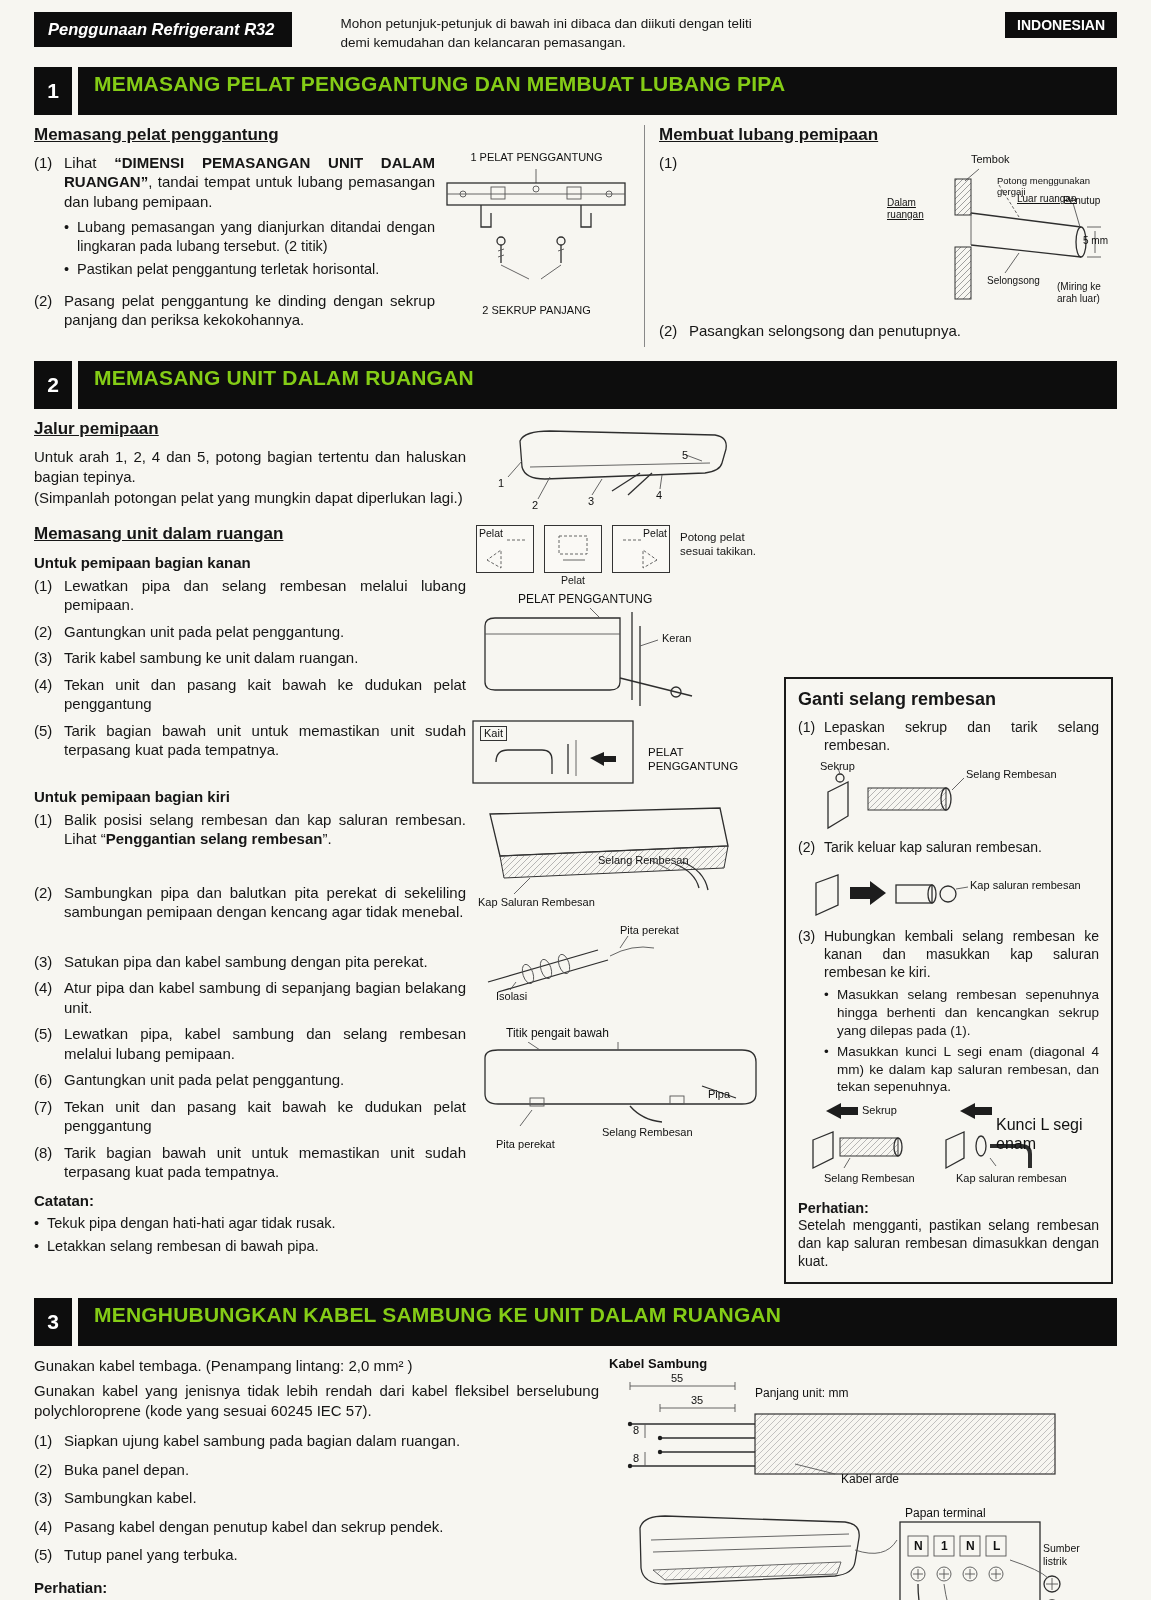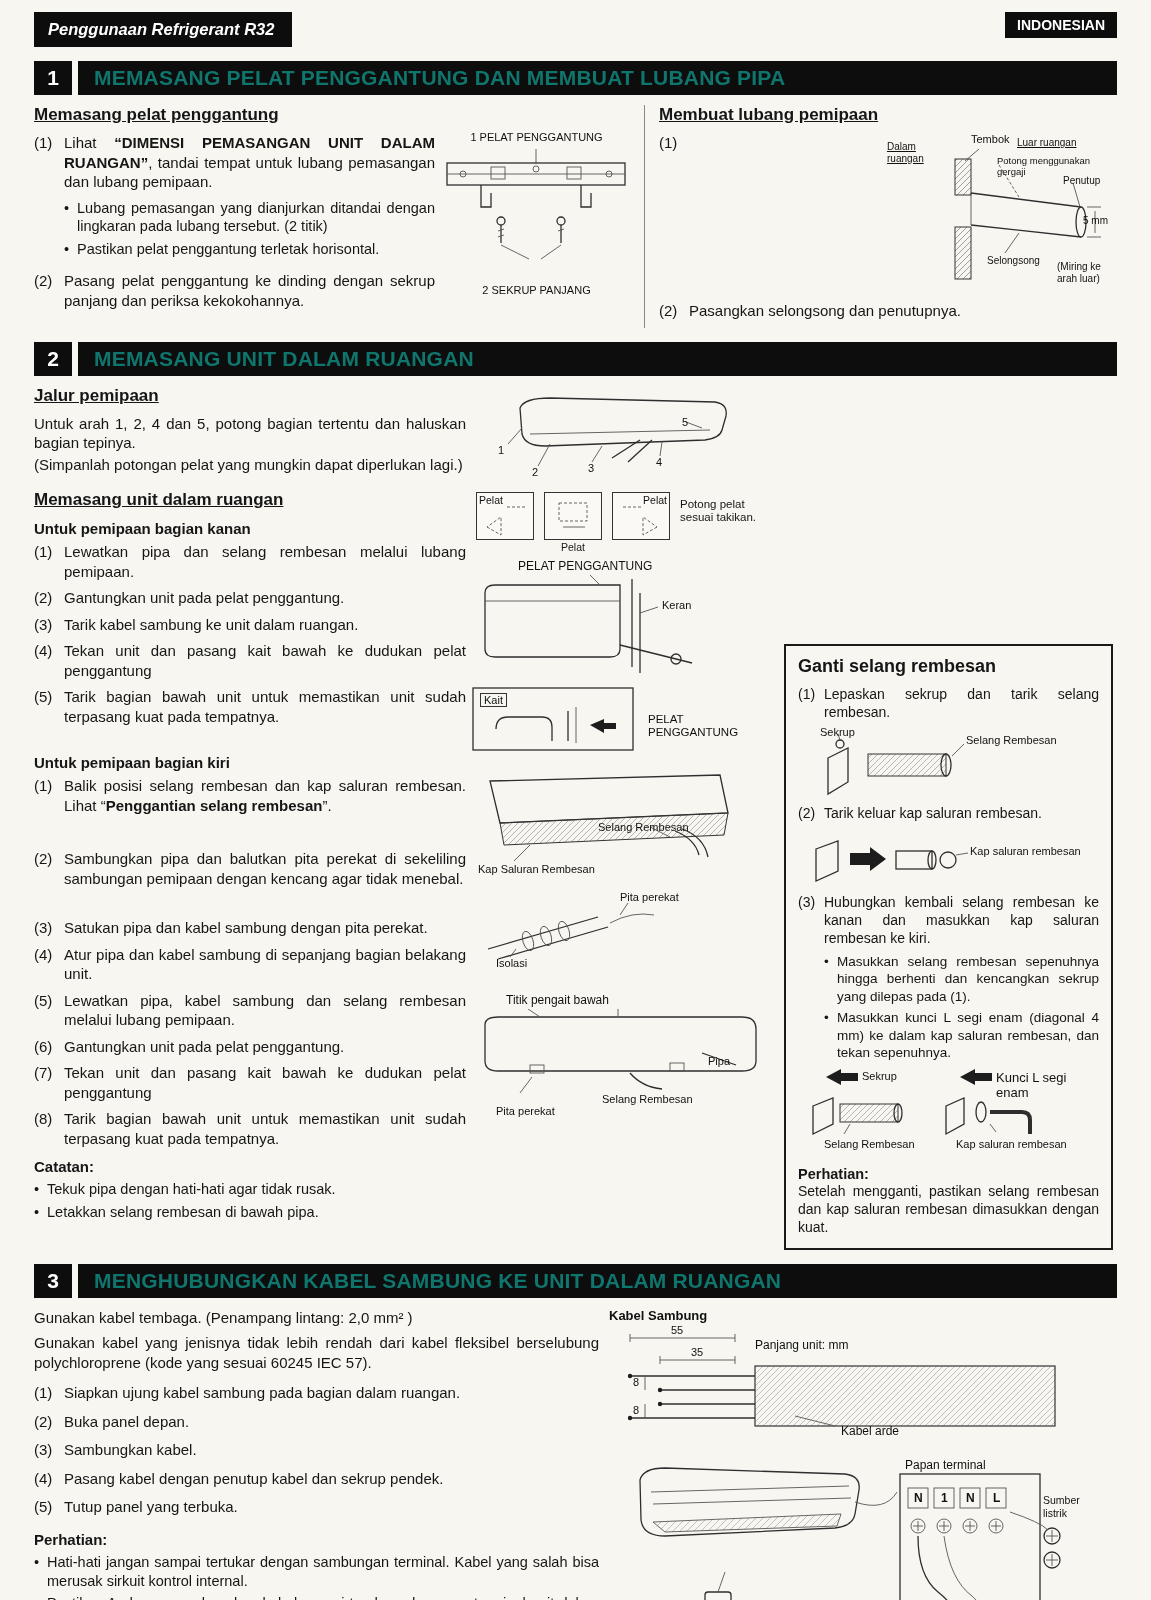--- a/index.html
+++ b/index.html
@@ -9,36 +9,36 @@
 
   
   .doc-header { display:flex; align-items:flex-start; }
   .badge { background:#0d0d0d; color:#fff; font-weight:bold; font-style:italic; font-size:16.5px; padding:8px 18px 8px 14px; }
   .hdr-note { margin-left:48px; font-size:13.5px; line-height:1.4; padding-top:3px; max-width:440px; }
   .lang-badge { margin-left:auto; background:#0d0d0d; color:#fff; font-weight:bold; font-size:14px; padding:5px 12px; }
 
   
   .sec-bar { display:flex; margin-top:14px; margin-bottom:10px; }
   .sec-num { width:38px; background:#0d0d0d; color:#fff; font-size:21px; font-weight:bold; display:flex; align-items:center; justify-content:center; }
-  .sec-title { flex:1; margin-left:6px; background:#0d0d0d; color:#0f766e; font-size:21px; font-weight:bold; padding:5px 0 5px 16px; letter-spacing:.2px; }
+  .sec-title { flex:1; margin-left:6px; background:#0d0d0d; color:#84cc16; font-size:21px; font-weight:bold; padding:5px 0 19px 16px; letter-spacing:.2px; }
 
   .h-main { font-size:17px; font-weight:bold; text-decoration:underline; margin-bottom:8px; }
   .h-sub  { font-size:15px; font-weight:bold; margin:10px 0 5px; }
 
   .ni { display:flex; font-size:15px; line-height:1.3; margin-bottom:7px; }
   .ni .n { flex:none; width:30px; }
   .ni .t { flex:1; text-align:justify; }
   .bi { display:flex; font-size:14.5px; line-height:1.3; margin:0 0 4px 30px; }
   .bi .b { flex:none; width:13px; }
   .bi .t { flex:1; text-align:justify; }
 
   .fig { position:relative; }
   .flab { position:absolute; font-size:11px; line-height:1.18; color:#111; }
   .flab.c { text-align:center; }
-  .flab.u { text-decoration:underline; }
+  .flab.u { text-decoration:underline;margin-top:36px; }
   .flab.bold { font-weight:bold; }
   .taglab { border:1px solid #333; background:#f7f6f1; padding:0 3px; }
 
   .ln   { stroke:#2e2e2e; fill:none; stroke-width:1.3; }
   .thin { stroke:#555; fill:none; stroke-width:0.9; }
   .dash { stroke-dasharray:3,2; }
   .blk  { fill:#1d1d1d; stroke:none; }
 
   
   .s1-cols { display:flex; }
@@ -77,20 +77,21 @@
 
   .bottom-bar { margin-top:auto; width:660px; height:8px; background:#0d0d0d; margin-bottom:8px; }
 </style>
 </head>
 <body>
 
 <div class="page">
 
   <div class="doc-header">
     <div class="badge">Penggunaan Refrigerant R32</div>
+    <div class="hdr-note">Mohon petunjuk-petunjuk di bawah ini dibaca dan diikuti dengan teliti demi kemudahan dan kelancaran pemasangan.</div>
     <div class="lang-badge">INDONESIAN</div>
   </div>
 
   <div class="sec-bar">
     <div class="sec-num">1</div>
     <div class="sec-title">MEMASANG PELAT PENGGANTUNG DAN MEMBUAT LUBANG PIPA</div>
   </div>
 
   <div class="s1-cols">
     <div class="s1-left">
@@ -471,21 +472,21 @@
             <path d="M15,40 l20,-8 v26 l-20,10 Z" class="ln"></path>
             <rect x="42" y="38" width="58" height="18" fill="url(#hg3)" stroke="#333" stroke-width="1"></rect>
             <ellipse cx="100" cy="47" rx="4" ry="9" class="ln"></ellipse>
             <path d="M148,40 l18,-8 v26 l-18,10 Z" class="ln"></path>
             <ellipse cx="183" cy="46" rx="5" ry="10" class="ln"></ellipse>
             <path d="M192,46 h32 q8,0 8,8 v14" fill="none" stroke="#2e2e2e" stroke-width="4"></path>
             <line x1="52" y1="58" x2="46" y2="68" class="thin"></line>
             <line x1="192" y1="58" x2="198" y2="66" class="thin"></line>
           </svg>
           <div class="flab" style="left:64px;top:4px">Sekrup</div>
-          <div class="flab" style="left:198px;top:4px;width:98px;font-size:13px">Kunci L segi enam</div>
+          <div class="flab" style="left:198px;top:16px;width:98px;font-size:16px">Kunci L segi enam</div>
           <div class="flab" style="left:26px;top:72px">Selang Rembesan</div>
           <div class="flab" style="left:158px;top:72px;width:136px">Kap saluran rembesan</div>
         </div>
 
         <div class="perh-h">Perhatian:</div>
         <div class="perh-t">Setelah mengganti, pastikan selang rembesan dan kap saluran rembesan dimasukkan dengan kuat.</div>
       </div>
     </div>
   </div>
 

